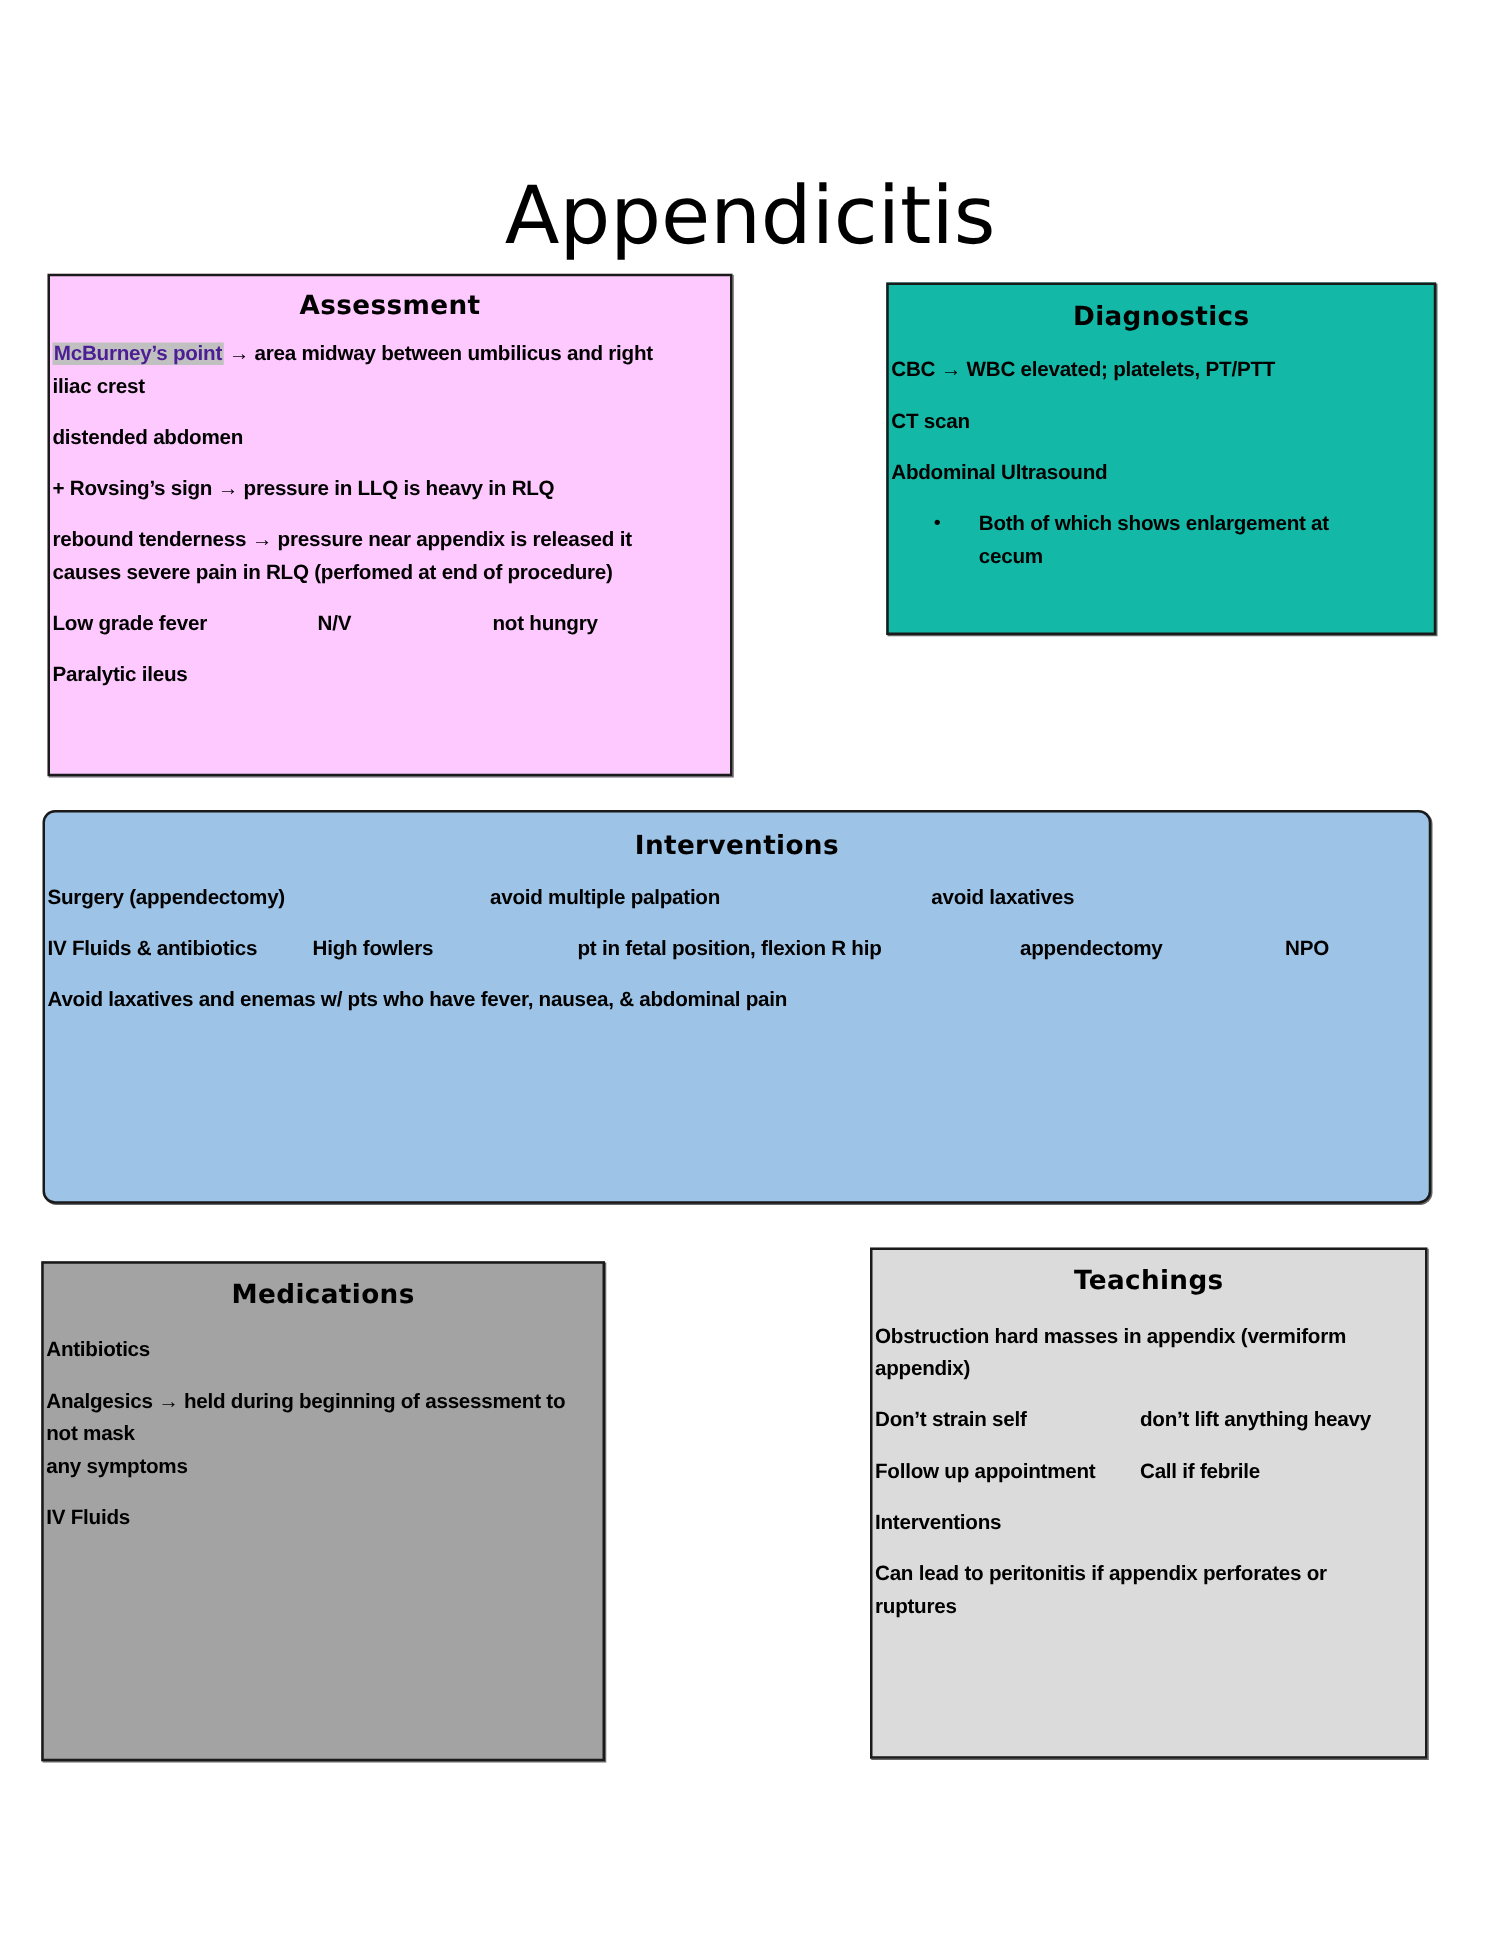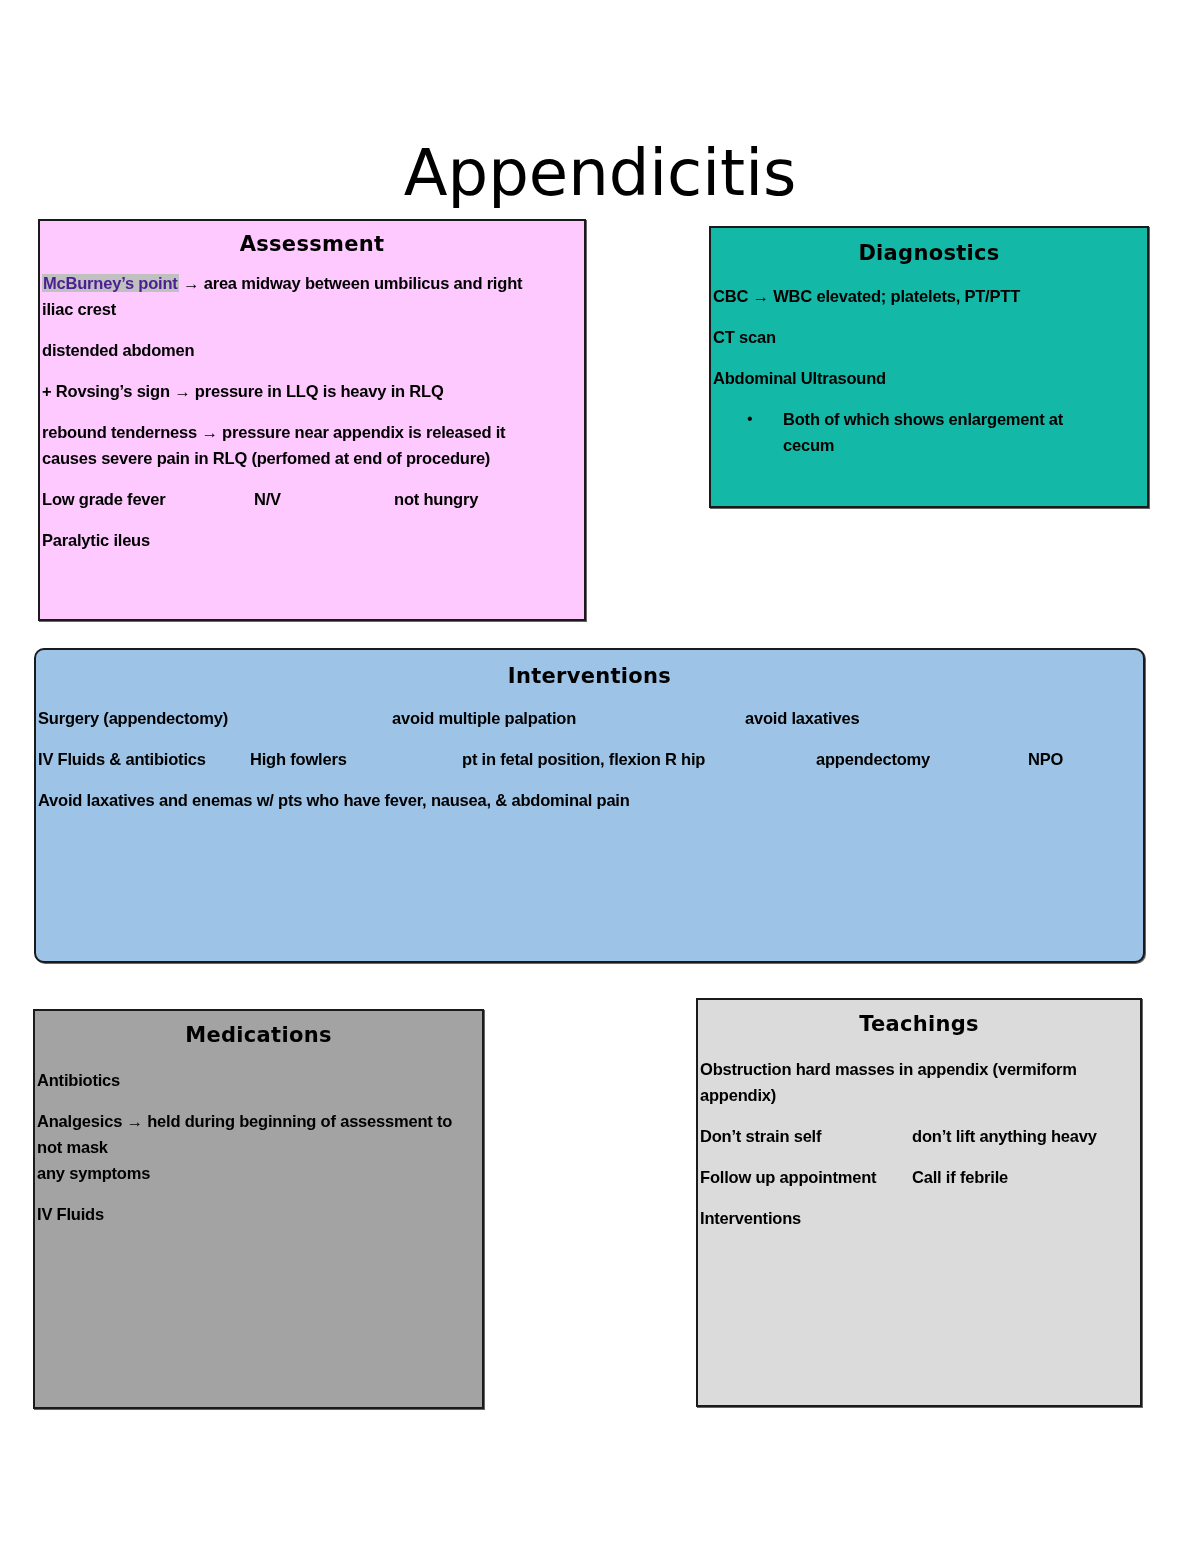--- a/index.html
+++ b/index.html
@@ -127,13 +127,15 @@
     <span>don’t lift anything heavy</span>
   </p>
   <div class="gap"></div>
   <p class="row">
     <span style="width:212px">Follow up appointment</span>
     <span>Call if febrile</span>
   </p>
   <div class="gap"></div>
   <p>Interventions</p>
   <div class="gap"></div>
+  <p>Can lead to peritonitis if appendix perforates or</p>
+  <p>ruptures</p>
 </div>
 
 </body></html>

